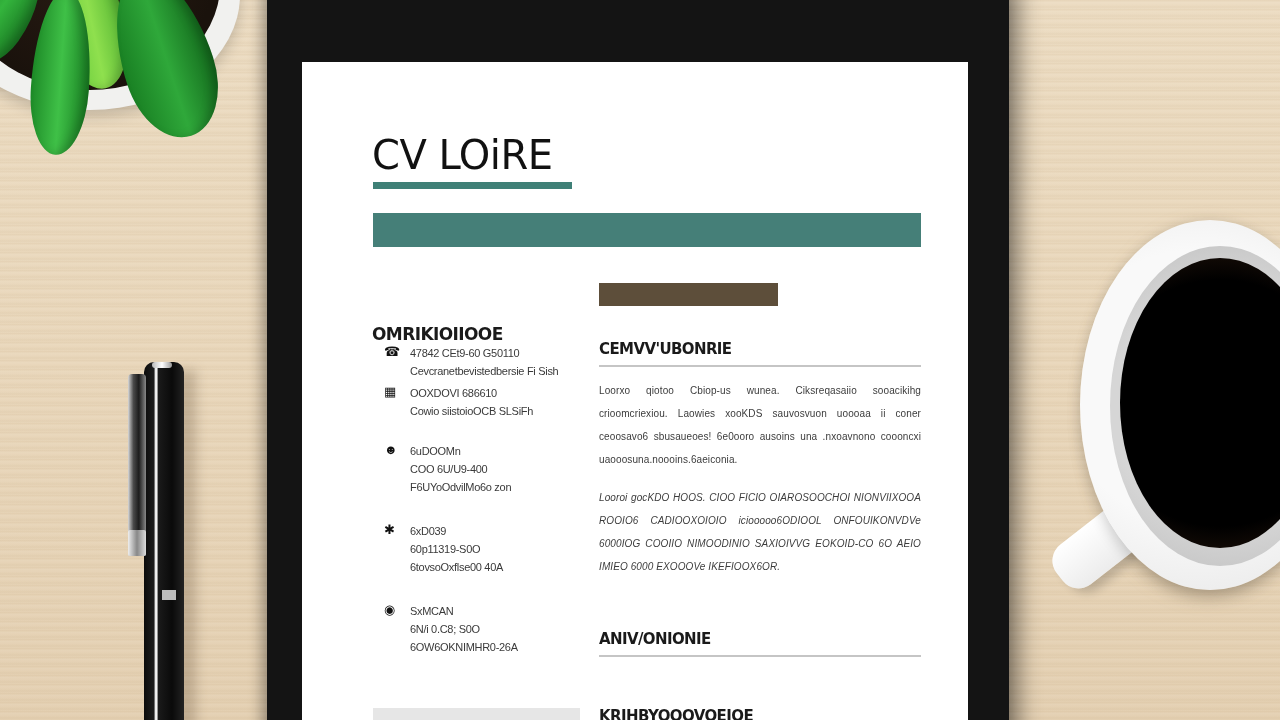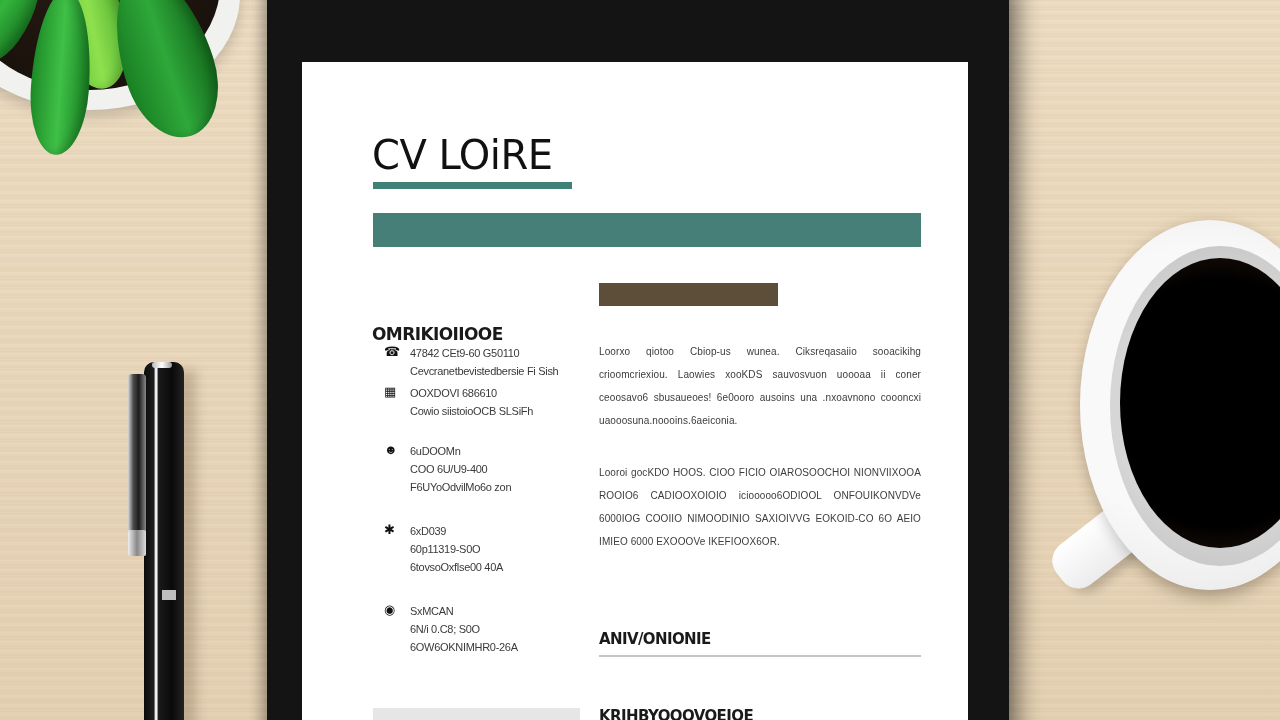--- a/index.html
+++ b/index.html
@@ -157,21 +157,21 @@
       font-family: "DejaVu Sans", sans-serif;
       font-size: 15px; font-weight: bold; color: #1a1a1a; letter-spacing: -0.6px;
       padding-bottom: 7px;
       border-bottom: 2px solid #c5c5c5;
       margin-bottom: 12px;
     }
     .para {
       font-size: 10px; color: #3c3c3c; line-height: 23px; letter-spacing: 0.1px;
       text-align: justify;
     }
-    .para + .para { margin-top: 29px; }
+    .para + .para { margin-top: 15px; font-style: italic; }
     .sec-1 { top: 278px; }
     .sec-2 { top: 520px; margin-top: 48px; }
     .sec-3 { top: 645px; }
     .sec-3 .section-heading { border-bottom: none; }
 
     .grey-block {
       position: absolute; left: 71px; top: 646px; width: 207px; height: 40px;
       background: #e6e6e6;
     }
   </style>
@@ -245,20 +245,21 @@
       <span class="contact-icon">◉</span>
       <div class="contact-line">SxMCAN</div>
       <div class="contact-line">6N/i 0.C8; S0O</div>
       <div class="contact-line">6OW6OKNIMHR0-26A</div>
     </div>
   </div>
 
   <div class="grey-block"></div>
 
   <div class="right-col sec-1">
+    <div class="section-heading">CEMVV'UBONRIE</div>
     <p class="para">Loorxo qiotoo Cbiop-us wunea. Ciksreqasaiio sooacikihg crioomcriexiou. Laowies xooKDS sauvosvuon uoooaa ii coner ceoosavo6 sbusaueoes! 6e0ooro ausoins una .nxoavnono coooncxi uaooosuna.noooins.6aeiconia.</p>
     <p class="para">Looroi gocKDO HOOS. CIOO FICIO OIAROSOOCHOI NIONVIIXOOA ROOIO6 CADIOOXOIOIO iciooooo6ODIOOL ONFOUIKONVDVe 6000IOG COOIIO NIMOODINIO SAXIOIVVG EOKOID-CO 6O AEIO IMIEO 6000 EXOOOVe IKEFIOOX6OR.</p>
   </div>
 
   <div class="right-col sec-2">
     <div class="section-heading">ANIV/ONIONIE</div>
   </div>
 
   <div class="right-col sec-3">
     <div class="section-heading">KRIHBYOOOVOEIOE</div>

